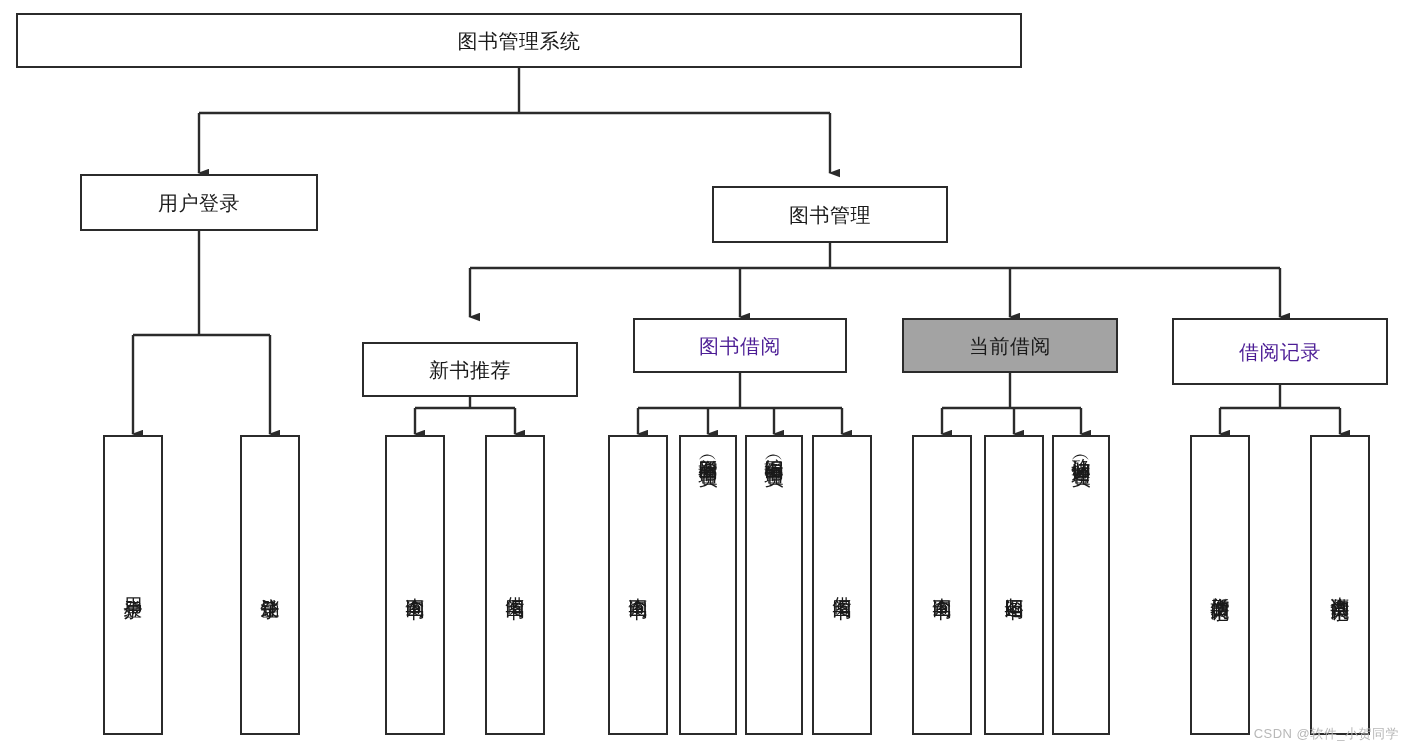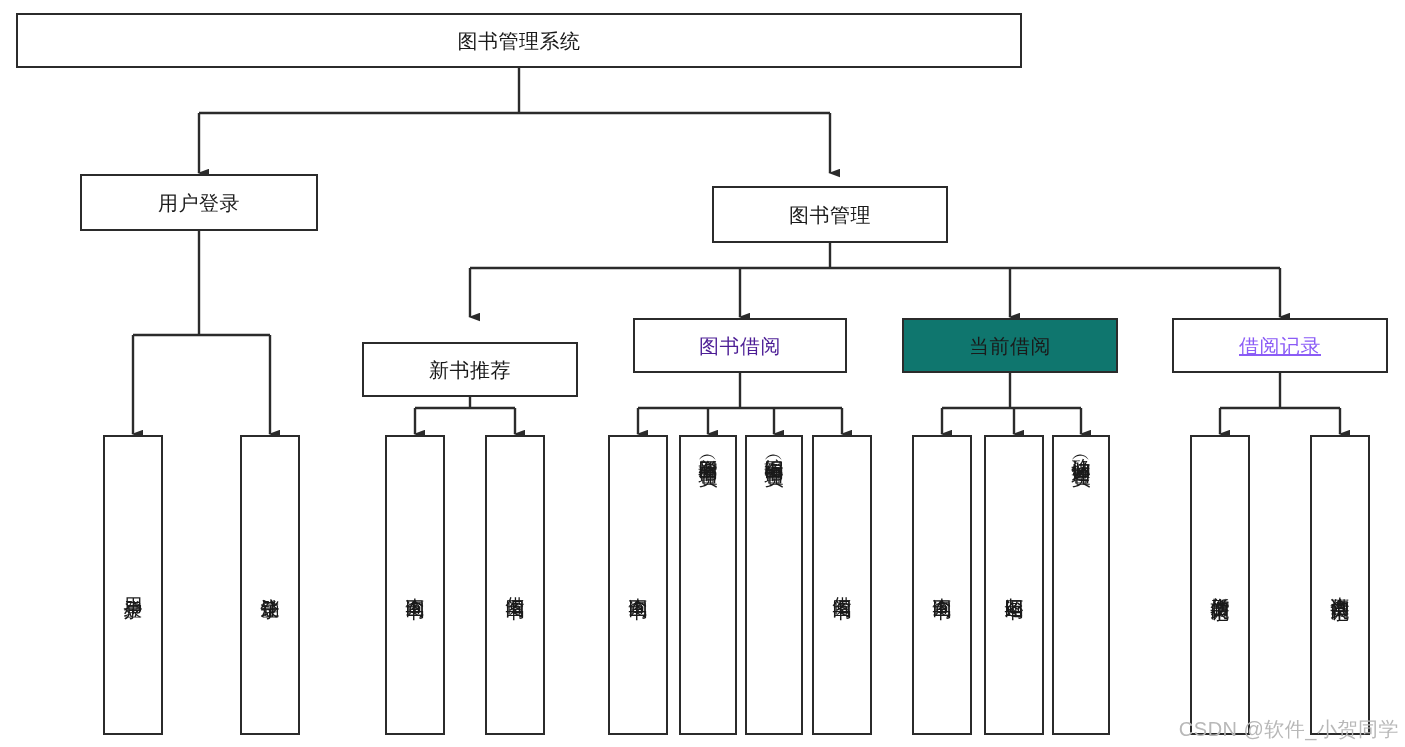--- a/index.html
+++ b/index.html
@@ -56,21 +56,21 @@
     padding-top: 6px;
   }
   .label {
     white-space: pre;
     display: block;
   }
   .watermark {
     position: absolute;
     right: 6px;
     bottom: 4px;
-    font-size: 20px;
+    font-size: 13px;
     color: #b8b8b8;
     letter-spacing: 0.5px;
     white-space: nowrap;
   }
 </style>
 </head>
 <body>
 
 <div id="canvas">
   <svg id="edges" viewBox="0 0 1405 747" width="1405" height="747" xmlns="http://www.w3.org/2000/svg">
@@ -125,24 +125,24 @@
       </div>
       <div class="node horizontal" style="left: 712px; top: 174px; width: 236px; height: 57px; border-color: rgb(43, 43, 43); background: rgb(255, 255, 255); color: rgb(26, 26, 26); margin-top: 12px;">
         <span class="label">图书管理</span>
       </div>
       <div class="node horizontal" style="left: 362px; top: 318px; width: 216px; height: 55px; border-color: rgb(43, 43, 43); background: rgb(255, 255, 255); color: rgb(26, 26, 26); margin-top: 24px;">
         <span class="label">新书推荐</span>
       </div>
       <div class="node horizontal" style="left: 633px; top: 318px; width: 214px; height: 55px; border-color: rgb(43, 43, 43); background: rgb(255, 255, 255); color: #4c1d95;">
         <span class="label">图书借阅</span>
       </div>
-      <div class="node horizontal" style="left: 902px; top: 318px; width: 216px; height: 55px; border-color: rgb(43, 43, 43); background: #0f766e; color: rgb(26, 26, 26);">
+      <div class="node horizontal" style="left: 902px; top: 318px; width: 216px; height: 55px; border-color: rgb(43, 43, 43); background: #a3a3a3; color: rgb(26, 26, 26);">
         <span class="label">当前借阅</span>
       </div>
-      <div class="node horizontal" style="left: 1172px; top: 318px; width: 216px; height: 55px; border-color: rgb(43, 43, 43); background: rgb(255, 255, 255); color: #8b5cf6; text-decoration: underline;">
+      <div class="node horizontal" style="left: 1172px; top: 318px; width: 216px; height: 67px; border-color: rgb(43, 43, 43); background: rgb(255, 255, 255); color: #4c1d95;">
         <span class="label">借阅记录</span>
       </div>
       <div class="node vertical" style="left: 103px; top: 435px; width: 60px; height: 300px; border-color: rgb(43, 43, 43); background: rgb(255, 255, 255); color: rgb(26, 26, 26);">
         <span class="label">用户登录</span>
       </div>
       <div class="node vertical" style="left: 240px; top: 435px; width: 60px; height: 300px; border-color: rgb(43, 43, 43); background: rgb(255, 255, 255); color: rgb(26, 26, 26);">
         <span class="label">注销登录</span>
       </div>
       <div class="node vertical" style="left: 385px; top: 435px; width: 60px; height: 300px; border-color: rgb(43, 43, 43); background: rgb(255, 255, 255); color: rgb(26, 26, 26);">
         <span class="label">查询图书</span>

